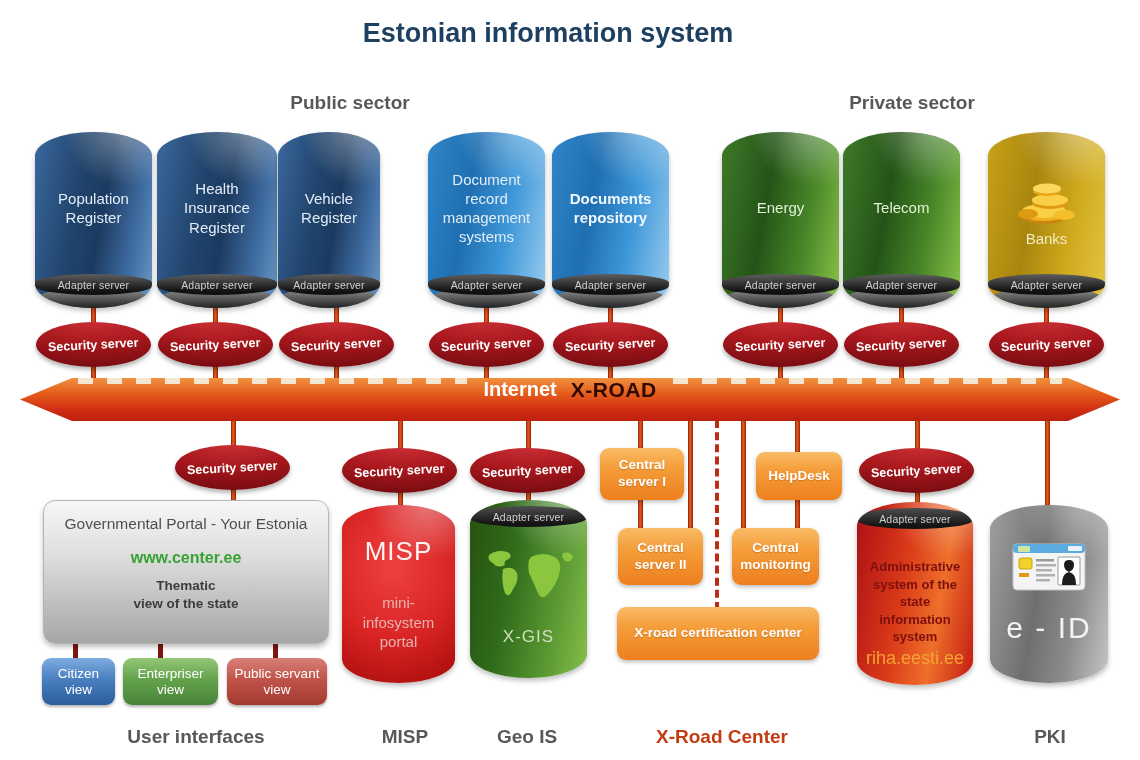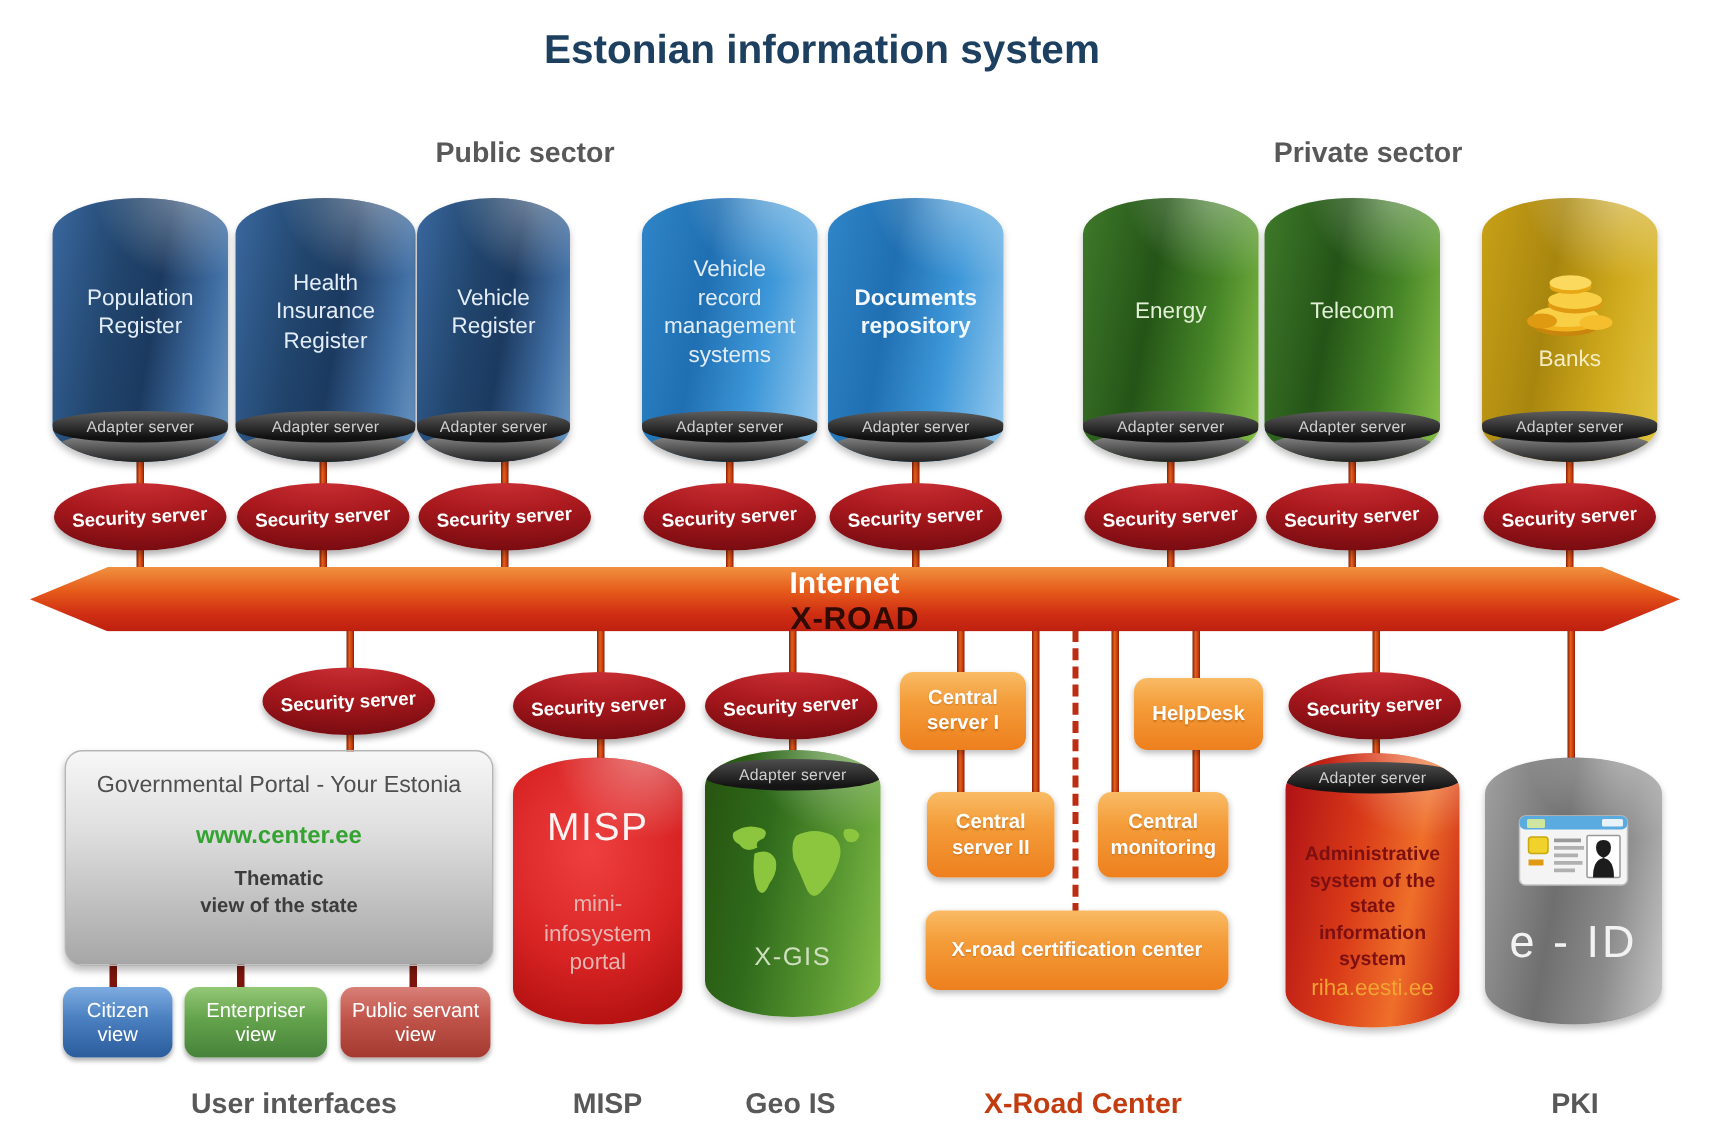--- a/index.html
+++ b/index.html
@@ -15,23 +15,23 @@
     font-size:19px; font-weight:bold; color:#585858; }
 
   
   .vline { position:absolute; width:5px; z-index:1;
     background:linear-gradient(90deg,#8a1d06 0%,#e0611c 40%,#c93c0e 75%,#8a1d06 100%); }
   .vdash { position:absolute; width:0; border-left:4px dashed #bd2d13; z-index:1; }
   .stub  { position:absolute; width:5px; background:#7c150d; z-index:1; }
 
   
   .backbone { position:absolute; left:20px; top:378px; width:1100px; height:43px; z-index:2; }
-  .bb { width:100%; height:100%; display:flex; align-items:center;
+  .bb { width:100%; height:100%; display:flex; 
     clip-path:polygon(52px 0, calc(100% - 52px) 0, 100% 50%, calc(100% - 52px) 100%, 52px 100%, 0 50%);
-    background:linear-gradient(180deg,#f0913f 0%,#e55a1a 38%,#d02f13 72%,#bd200f 100%);flex-direction:column; }
+    background:linear-gradient(180deg,#f0913f 0%,#e55a1a 38%,#d02f13 72%,#bd200f 100%); }
   .dashseg { flex:1; height:6px;
     background:repeating-linear-gradient(90deg,#f3e6d0 0 15px, rgba(0,0,0,0) 15px 29px); }
   .dashseg.first { margin-left:58px; margin-right:16px; }
   .dashseg.last  { margin-right:58px; margin-left:16px; }
   .bb-internet { color:#ffffff; font-size:20px; font-weight:bold; margin-right:14px; white-space:nowrap; }
   .bb-xroad { color:#2f0a02; font-size:21px; font-weight:bold; letter-spacing:.5px; white-space:nowrap; }
 
   
   .cyl { position:absolute; border-radius:50%/24px; overflow:hidden; z-index:3;
     display:flex; flex-direction:column; align-items:center; justify-content:center;
@@ -87,21 +87,21 @@
     background:linear-gradient(180deg,#f9bb65 0%,#f49d3a 38%,#ee7f1e 100%);
     color:#fff; font-weight:bold; font-size:13.5px; line-height:1.25;
     display:flex; align-items:center; justify-content:center; text-align:center;
     box-shadow:0 2px 4px rgba(0,0,0,.28); text-shadow:0 1px 1px rgba(160,80,0,.45); }
 
   
   .misp-name { position:relative; z-index:3; font-size:26px; color:#fdf3f3; letter-spacing:1px; }
   .misp-sub  { position:relative; z-index:3; font-size:15px; color:#e7b4b0; line-height:1.3; margin-top:26px; padding:0 10px; }
   .xgis-name { position:relative; z-index:3; font-size:17px; color:#cfdfc0; letter-spacing:1px; margin-top:12px; }
   .admin-name { position:relative; z-index:3; font-size:13px; font-weight:bold; color:#7c0f0f; line-height:1.35; padding:0 10px; margin-top:40px; }
-  .admin-url  { position:relative; z-index:3; font-size:15px; color:#f2a432; margin-top:2px; }
+  .admin-url  { position:relative; z-index:3; font-size:18px; color:#f2a432; margin-top:2px; }
   .eid-name { position:relative; z-index:3; font-size:30px; color:#f2f2f2; letter-spacing:2px; margin-top:16px; }
   .icon-wrap { position:relative; z-index:3; }
 
   
   .floor-label { position:absolute; top:726px; font-size:19px; font-weight:bold; color:#585858; text-align:center; }
   .floor-label.red { color:#c23c10; }
 </style>
 </head>
 <body>
 
@@ -154,21 +154,21 @@
     <div class="cyl-name">Health Insurance Register</div>
     <div class="cap"></div>
     <div class="band">Adapter server</div>
   </div>
   <div class="cyl g-dblue" style="left:278px; top:132px; width:102px; height:176px;">
     <div class="cyl-name">Vehicle Register</div>
     <div class="cap"></div>
     <div class="band">Adapter server</div>
   </div>
   <div class="cyl g-lblue" style="left:428px; top:132px; width:117px; height:176px;">
-    <div class="cyl-name">Vehicle record management systems</div>
+    <div class="cyl-name">Document record management systems</div>
     <div class="cap"></div>
     <div class="band">Adapter server</div>
   </div>
   <div class="cyl g-lblue" style="left:552px; top:132px; width:117px; height:176px;">
     <div class="cyl-name bold">Documents repository</div>
     <div class="cap"></div>
     <div class="band">Adapter server</div>
   </div>
   <div class="cyl g-green" style="left:722px; top:132px; width:117px; height:176px;">
     <div class="cyl-name light-green">Energy</div>

